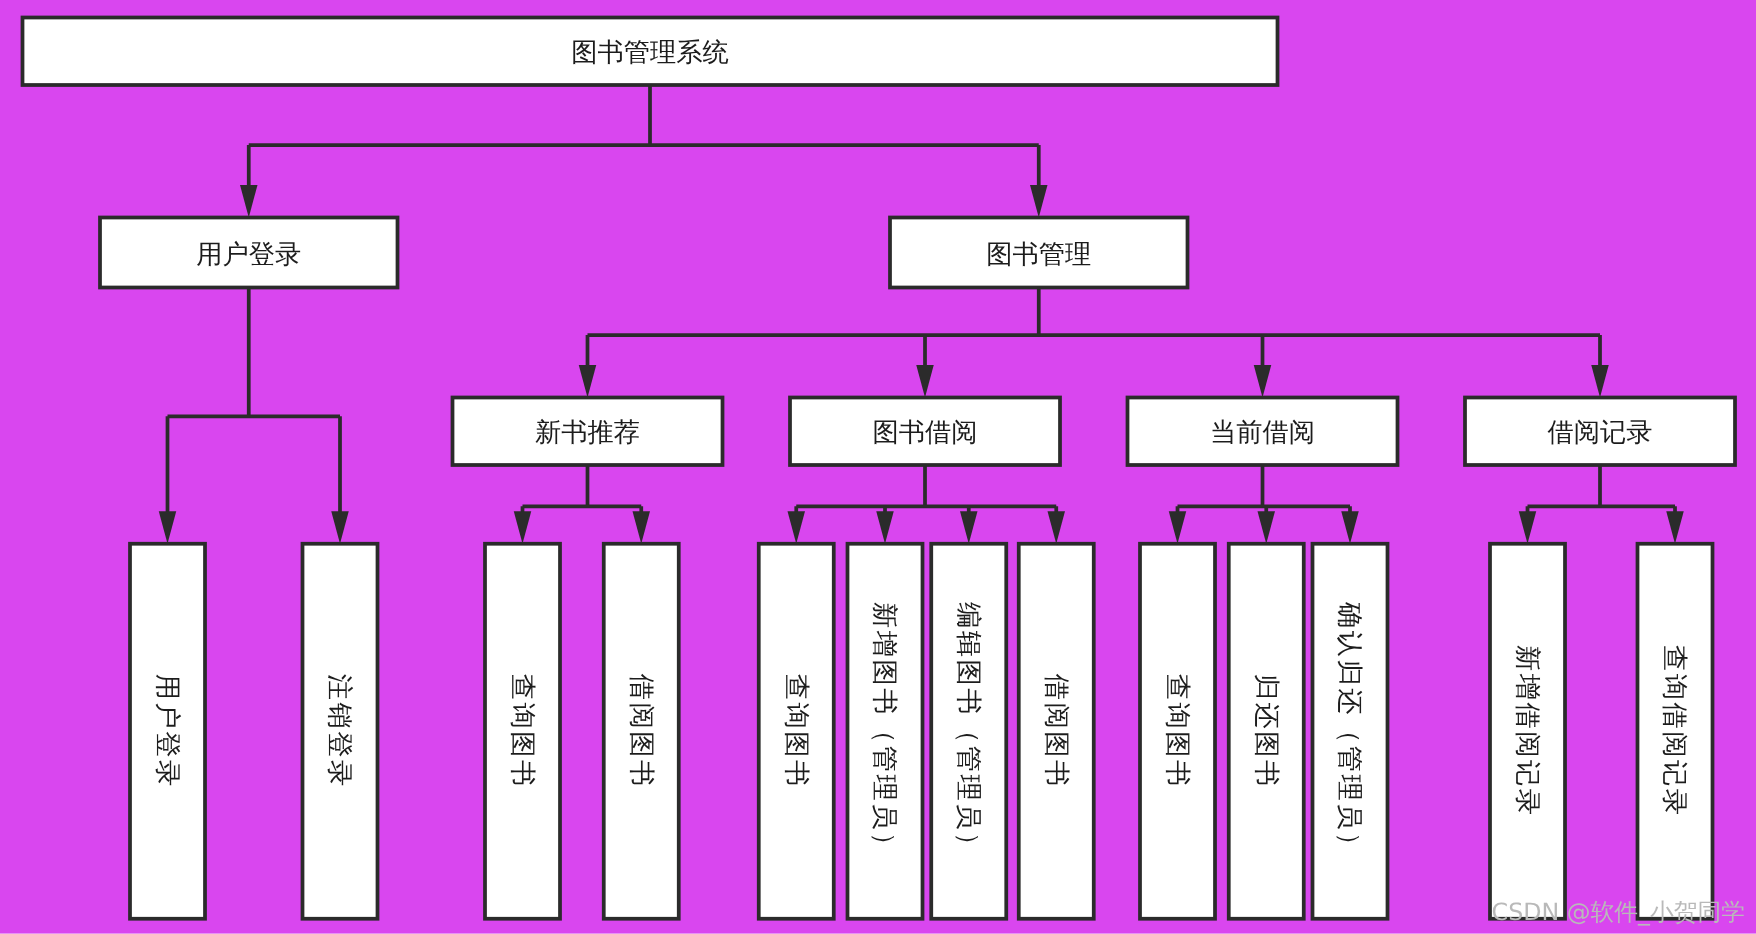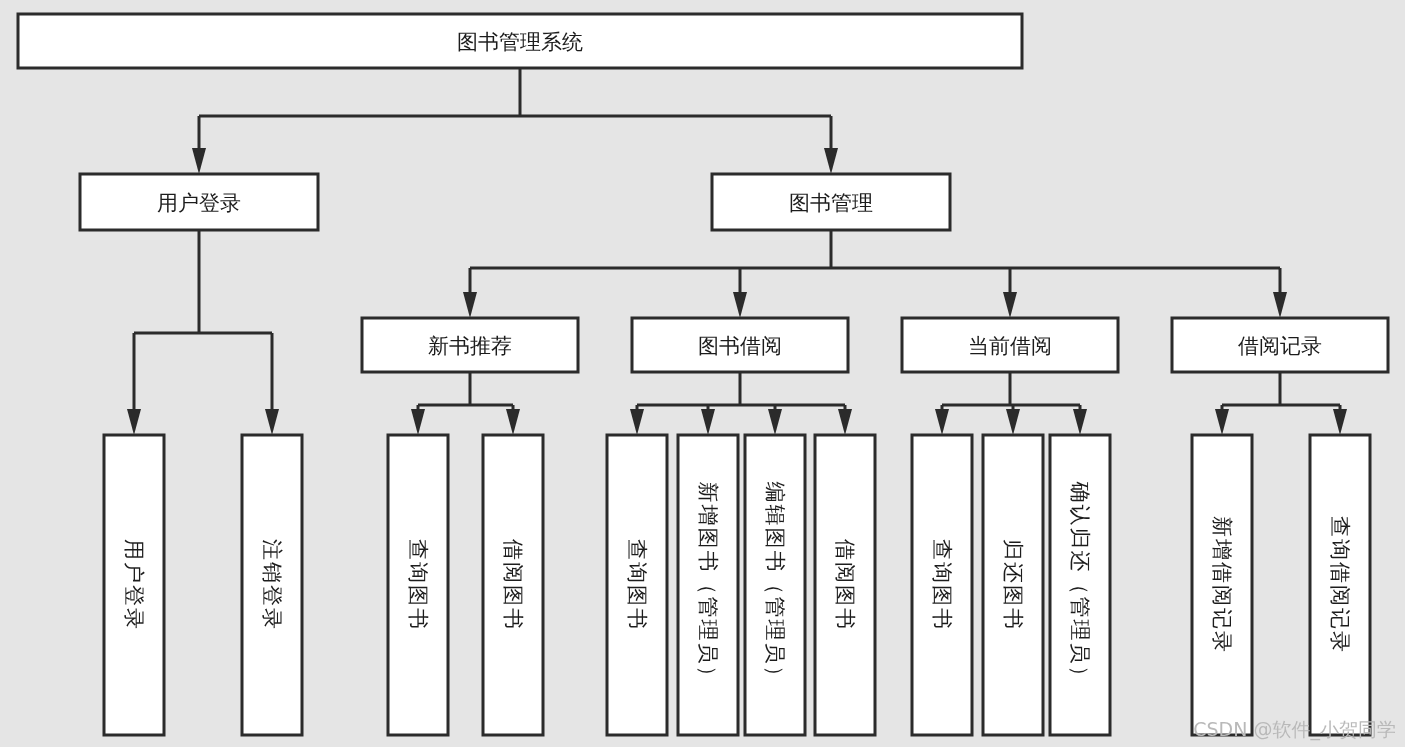--- a/index.html
+++ b/index.html
@@ -11,21 +11,21 @@
   body {
     width: 1405px;
     height: 747px;
     font-family: "DejaVu Sans", "Liberation Sans", sans-serif;
     overflow: hidden;
   }
   #diagram-root {
     position: relative;
     width: 1405px;
     height: 747px;
-    background: #e5e5e5;
+    background: #d946ef;
   }
   svg#diagram-svg {
     position: absolute;
     top: 0;
     left: 0;
     width: 1405px;
     height: 747px;
     display: block;
   }
   .node-box {

